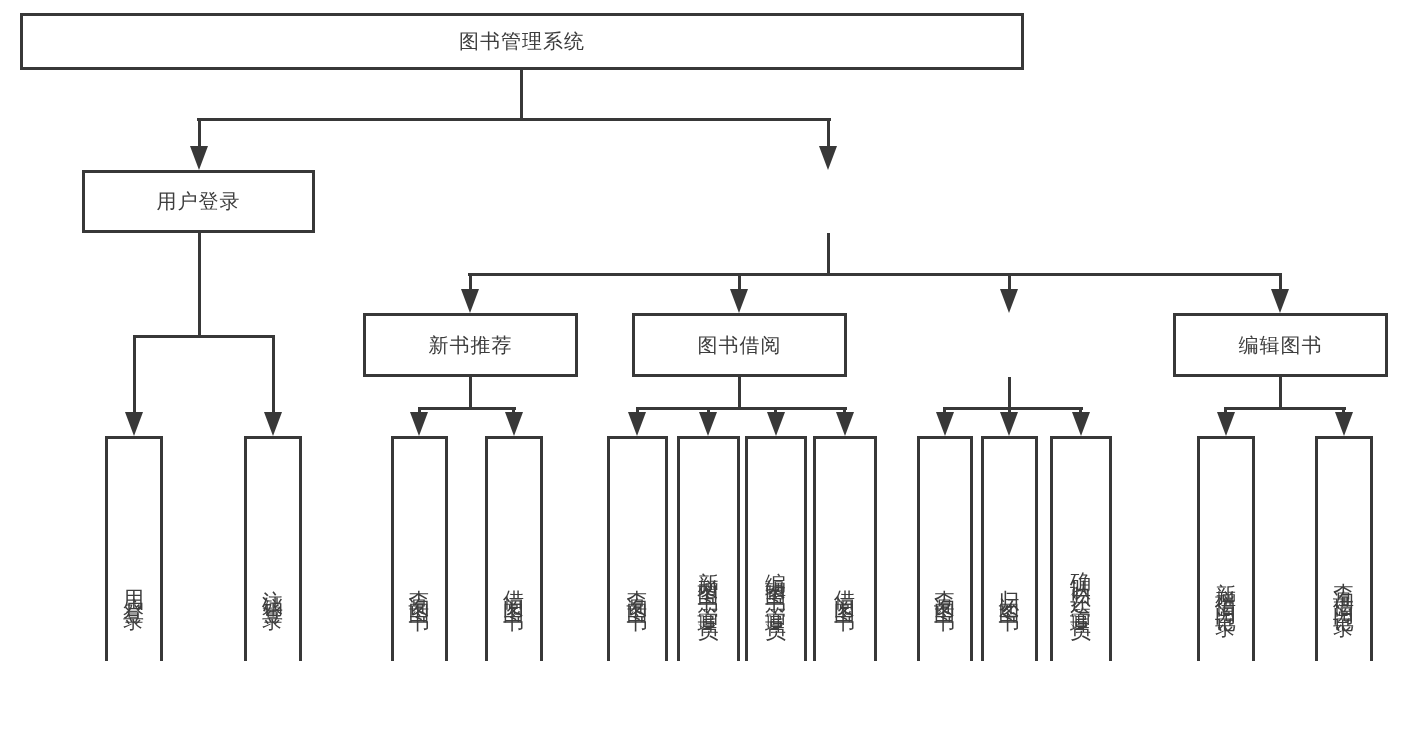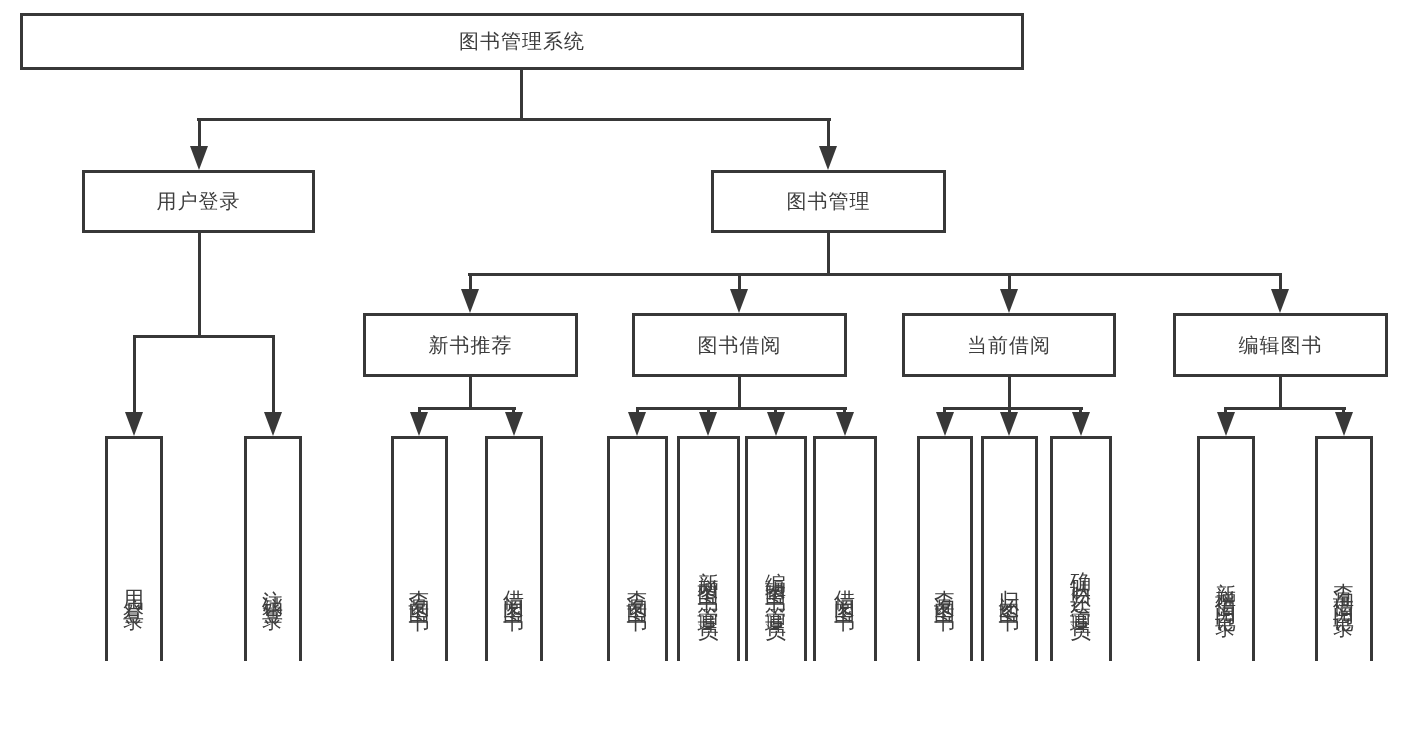--- a/index.html
+++ b/index.html
@@ -74,23 +74,20 @@
   <div class="vline" style="left:520px;top:70px;height:48px;"></div>
   <div class="hline" style="left:197px;top:118px;width:634px;"></div>
   <div class="vline" style="left:198px;top:118px;height:32px;"></div>
   <div class="arrow" style="left:190px;top:146px;"></div>
   <div class="vline" style="left:827px;top:118px;height:32px;"></div>
   <div class="arrow" style="left:819px;top:146px;"></div>
 
   <div class="hbox" style="left:82px;top:170px;width:233px;height:63px;">
     <span>用户登录</span>
   </div>
-  <div class="hbox" style="left:711px;top:170px;width:235px;height:63px;">
-    <span>图书管理</span>
-  </div>
 
   <div class="vline" style="left:198px;top:233px;height:102px;"></div>
   <div class="hline" style="left:133px;top:335px;width:142px;"></div>
   <div class="vline" style="left:133px;top:335px;height:80px;"></div>
   <div class="arrow" style="left:125px;top:412px;"></div>
   <div class="vline" style="left:272px;top:335px;height:80px;"></div>
   <div class="arrow" style="left:264px;top:412px;"></div>
 
   <div class="vline" style="left:827px;top:233px;height:40px;"></div>
   <div class="hline" style="left:468px;top:273px;width:814px;"></div>
@@ -101,23 +98,20 @@
   <div class="vline" style="left:1008px;top:273px;height:20px;"></div>
   <div class="arrow" style="left:1000px;top:289px;"></div>
   <div class="vline" style="left:1279px;top:273px;height:20px;"></div>
   <div class="arrow" style="left:1271px;top:289px;"></div>
 
   <div class="hbox" style="left:632px;top:313px;width:215px;height:64px;">
     <span>图书借阅</span>
   </div>
   <div class="hbox" style="left:363px;top:313px;width:215px;height:64px;">
     <span>新书推荐</span>
-  </div>
-  <div class="hbox" style="left:902px;top:313px;width:214px;height:64px;">
-    <span>当前借阅</span>
   </div>
   <div class="hbox" style="left:1173px;top:313px;width:215px;height:64px;">
     <span>编辑图书</span>
   </div>
 
   <div class="vline" style="left:469px;top:377px;height:30px;"></div>
   <div class="hline" style="left:418px;top:407px;width:98px;"></div>
   <div class="vline" style="left:418px;top:407px;height:9px;"></div>
   <div class="arrow" style="left:410px;top:412px;"></div>
   <div class="vline" style="left:512px;top:407px;height:9px;"></div>

